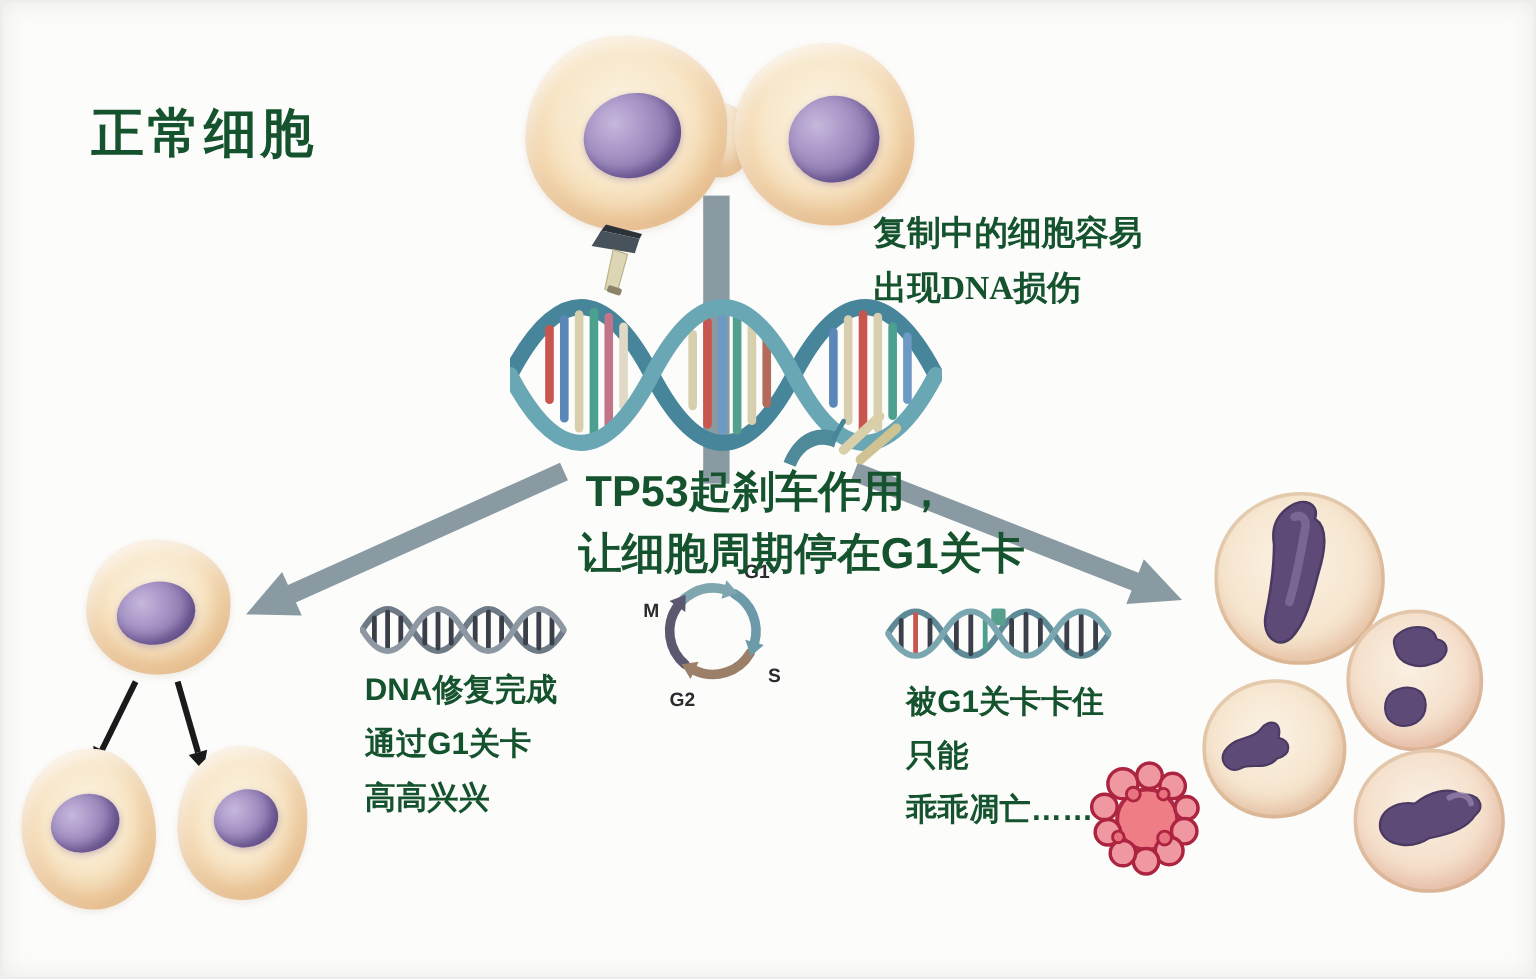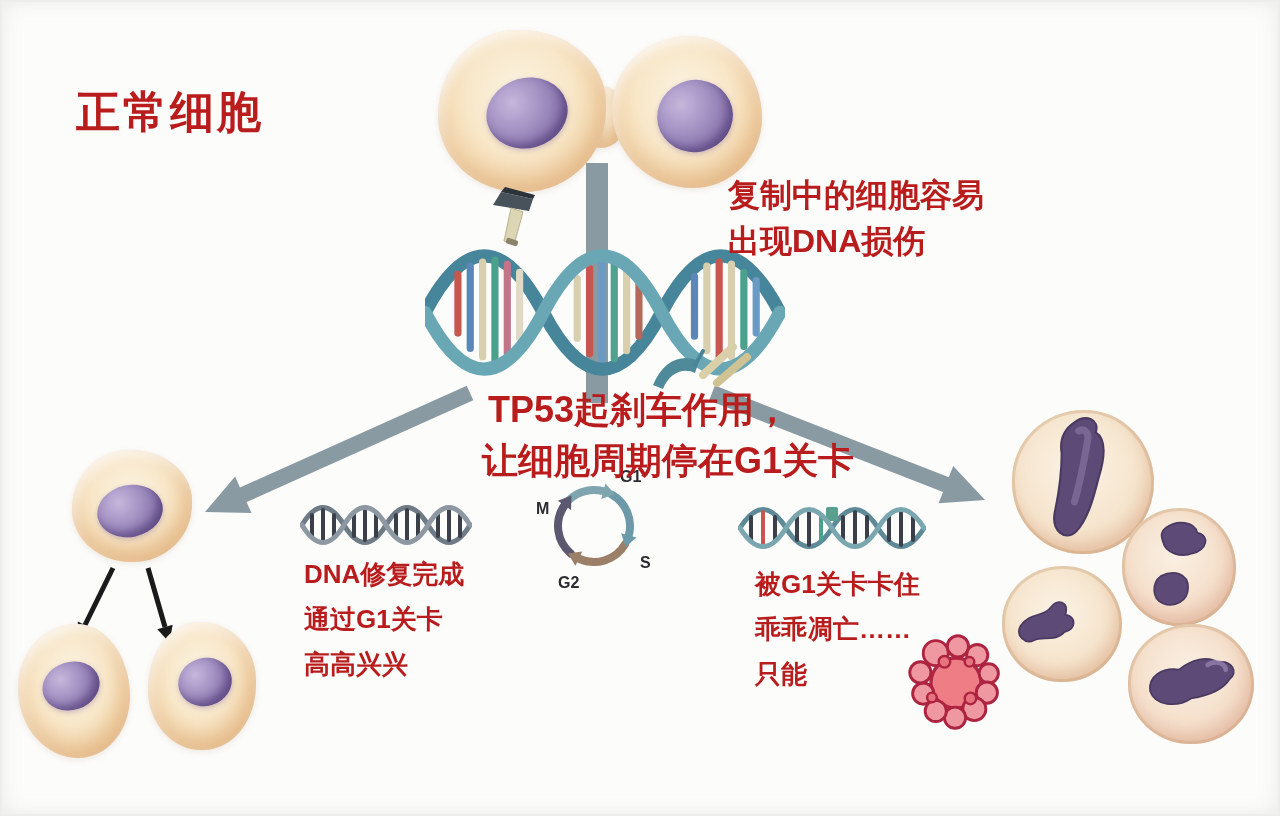--- a/index.html
+++ b/index.html
@@ -4,23 +4,23 @@
 <style>
   html,body{margin:0;padding:0;background:#e9e9e9;}
   #canvas{
     position:relative;width:1280px;height:816px;overflow:hidden;
     background:#fcfcfb;
     box-shadow:inset 0 0 0 2px #ededec, inset 0 0 22px rgba(140,140,140,.18);
     font-family:"Liberation Sans","DejaVu Sans",sans-serif;
     color:#1d1d1f;
   }
   .abs{position:absolute;}
-  .txt{font-weight:800;color:#b91c1c;white-space:nowrap;}
+  .txt{font-weight:800;color:#14532d;white-space:nowrap;}
   .title{left:76px;top:74px;font-size:44px;line-height:76px;letter-spacing:3px;z-index:5;}
-  .damage-note{left:728px;top:172px;font-size:32px;line-height:46px;z-index:5;}
+  .damage-note{left:728px;top:172px;font-size:28px;line-height:46px;z-index:5;font-family:Liberation Serif, serif;}
   .brake-note{left:488px;top:384px;font-size:36px;line-height:51px;z-index:5;}
   .outcome{font-size:26px;line-height:45px;z-index:5;}
   .outcome div{height:45px;}
   .left-outcome{left:304px;top:552px;}
   .right-outcome{left:755px;top:562px;}
   svg{display:block;}
   
   .cell{
     position:absolute;z-index:2;
     background:radial-gradient(ellipse at 48% 40%, #fbf3e1 0%, #f8e7c9 42%, #f3d6ab 68%, #edc99c 84%, #f6e3c2 97%);
@@ -241,17 +241,17 @@
   </div>
 
   <div class="abs txt outcome left-outcome">
     <div>DNA修复完成</div>
     <div>通过G1关卡</div>
     <div>高高兴兴</div>
   </div>
 
   <div class="abs txt outcome right-outcome">
     <div>被G1关卡卡住</div>
+    <div>只能</div>
     <div>乖乖凋亡……</div>
-    <div>只能</div>
   </div>
 
 </div>
 
 </body></html>

